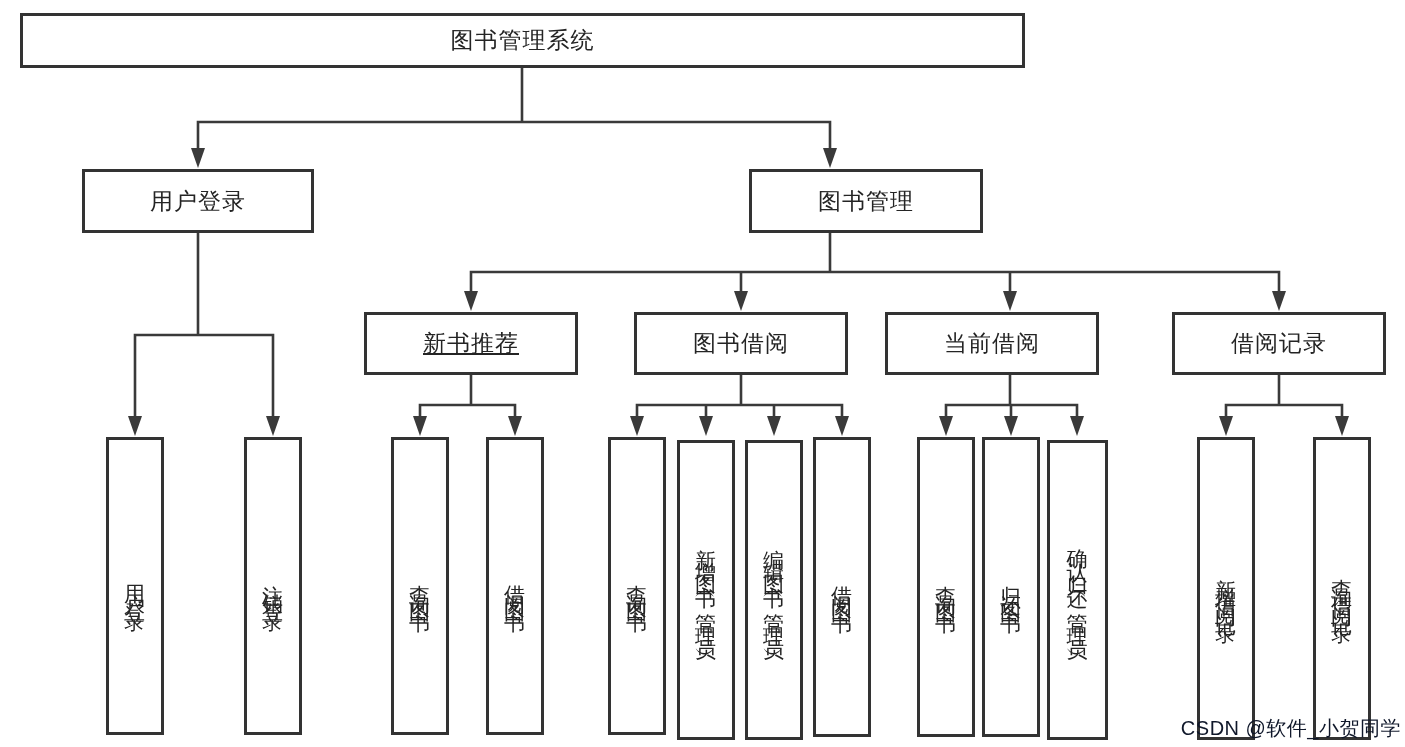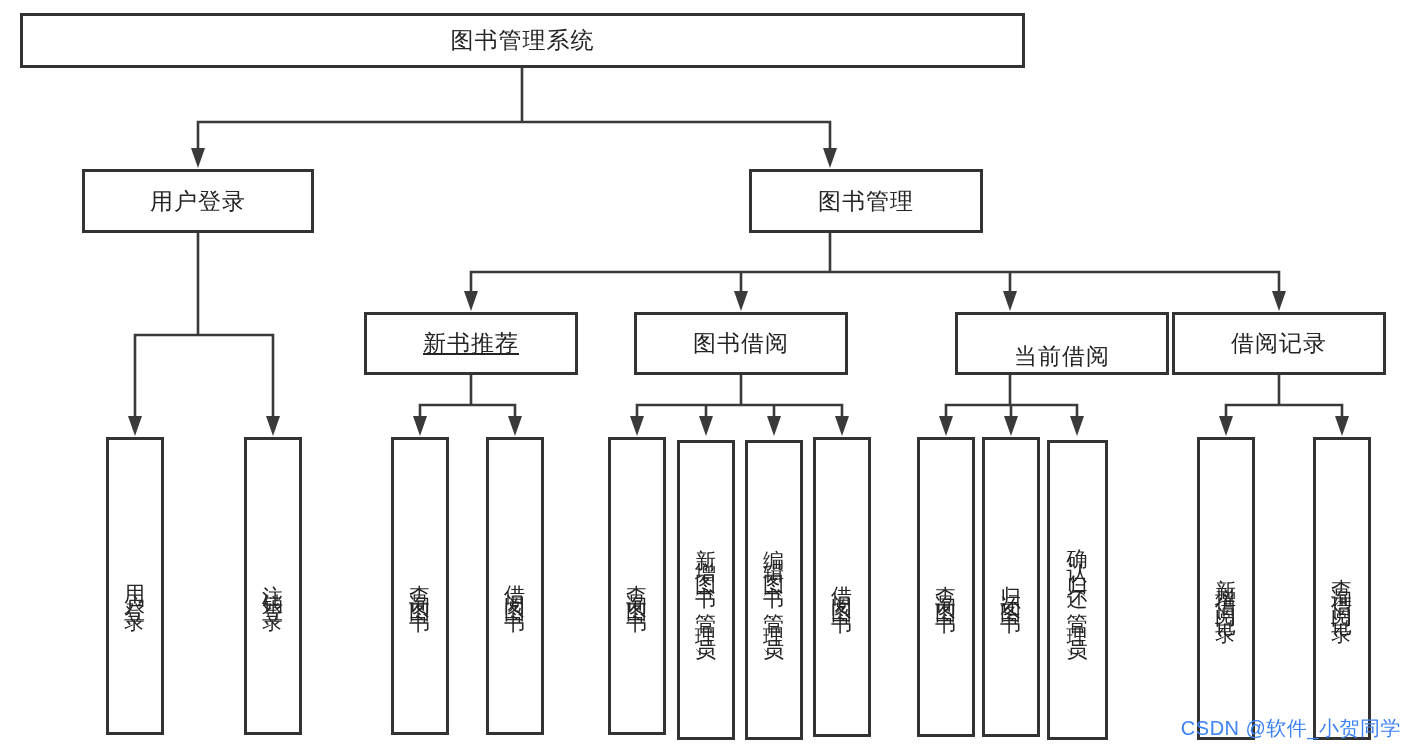--- a/index.html
+++ b/index.html
@@ -38,21 +38,21 @@
     line-height: 1;
     white-space: nowrap;
   }
   .vnode.long span { letter-spacing: 13px; }
   .watermark {
     position: absolute;
     right: 4px;
     bottom: 5px;
     font-size: 20px;
     letter-spacing: 0.5px;
-    color: #3b82f6;
+    color: #0f172a;
     z-index: 3;
     white-space: nowrap;
     margin-left: 8px;
   }
 </style>
 </head>
 <body>
 
 <div class="canvas">
 
@@ -97,21 +97,21 @@
   <div class="node hnode" style="left:713px; top:169px; width:234px; height:64px;margin-left:36px;">
     <span>图书管理</span>
   </div>
 
   <div class="node hnode" style="left:364px; top:312px; width:214px; height:63px;text-decoration:underline;">
     <span>新书推荐</span>
   </div>
   <div class="node hnode" style="left:634px; top:312px; width:214px; height:63px;align-items:center;">
     <span>图书借阅</span>
   </div>
-  <div class="node hnode" style="left:955px; top:312px; width:214px; height:63px;align-items:flex-end;">
+  <div class="node hnode" style="left:885px; top:312px; width:214px; height:63px;">
     <span>当前借阅</span>
   </div>
   <div class="node hnode" style="left:1172px; top:312px; width:214px; height:63px;">
     <span>借阅记录</span>
   </div>
 
   <div class="node vnode" style="left:106px; top:437px; width:58px; height:298px;">
     <span>用户登录</span>
   </div>
   <div class="node vnode" style="left:244px; top:437px; width:58px; height:298px;">

